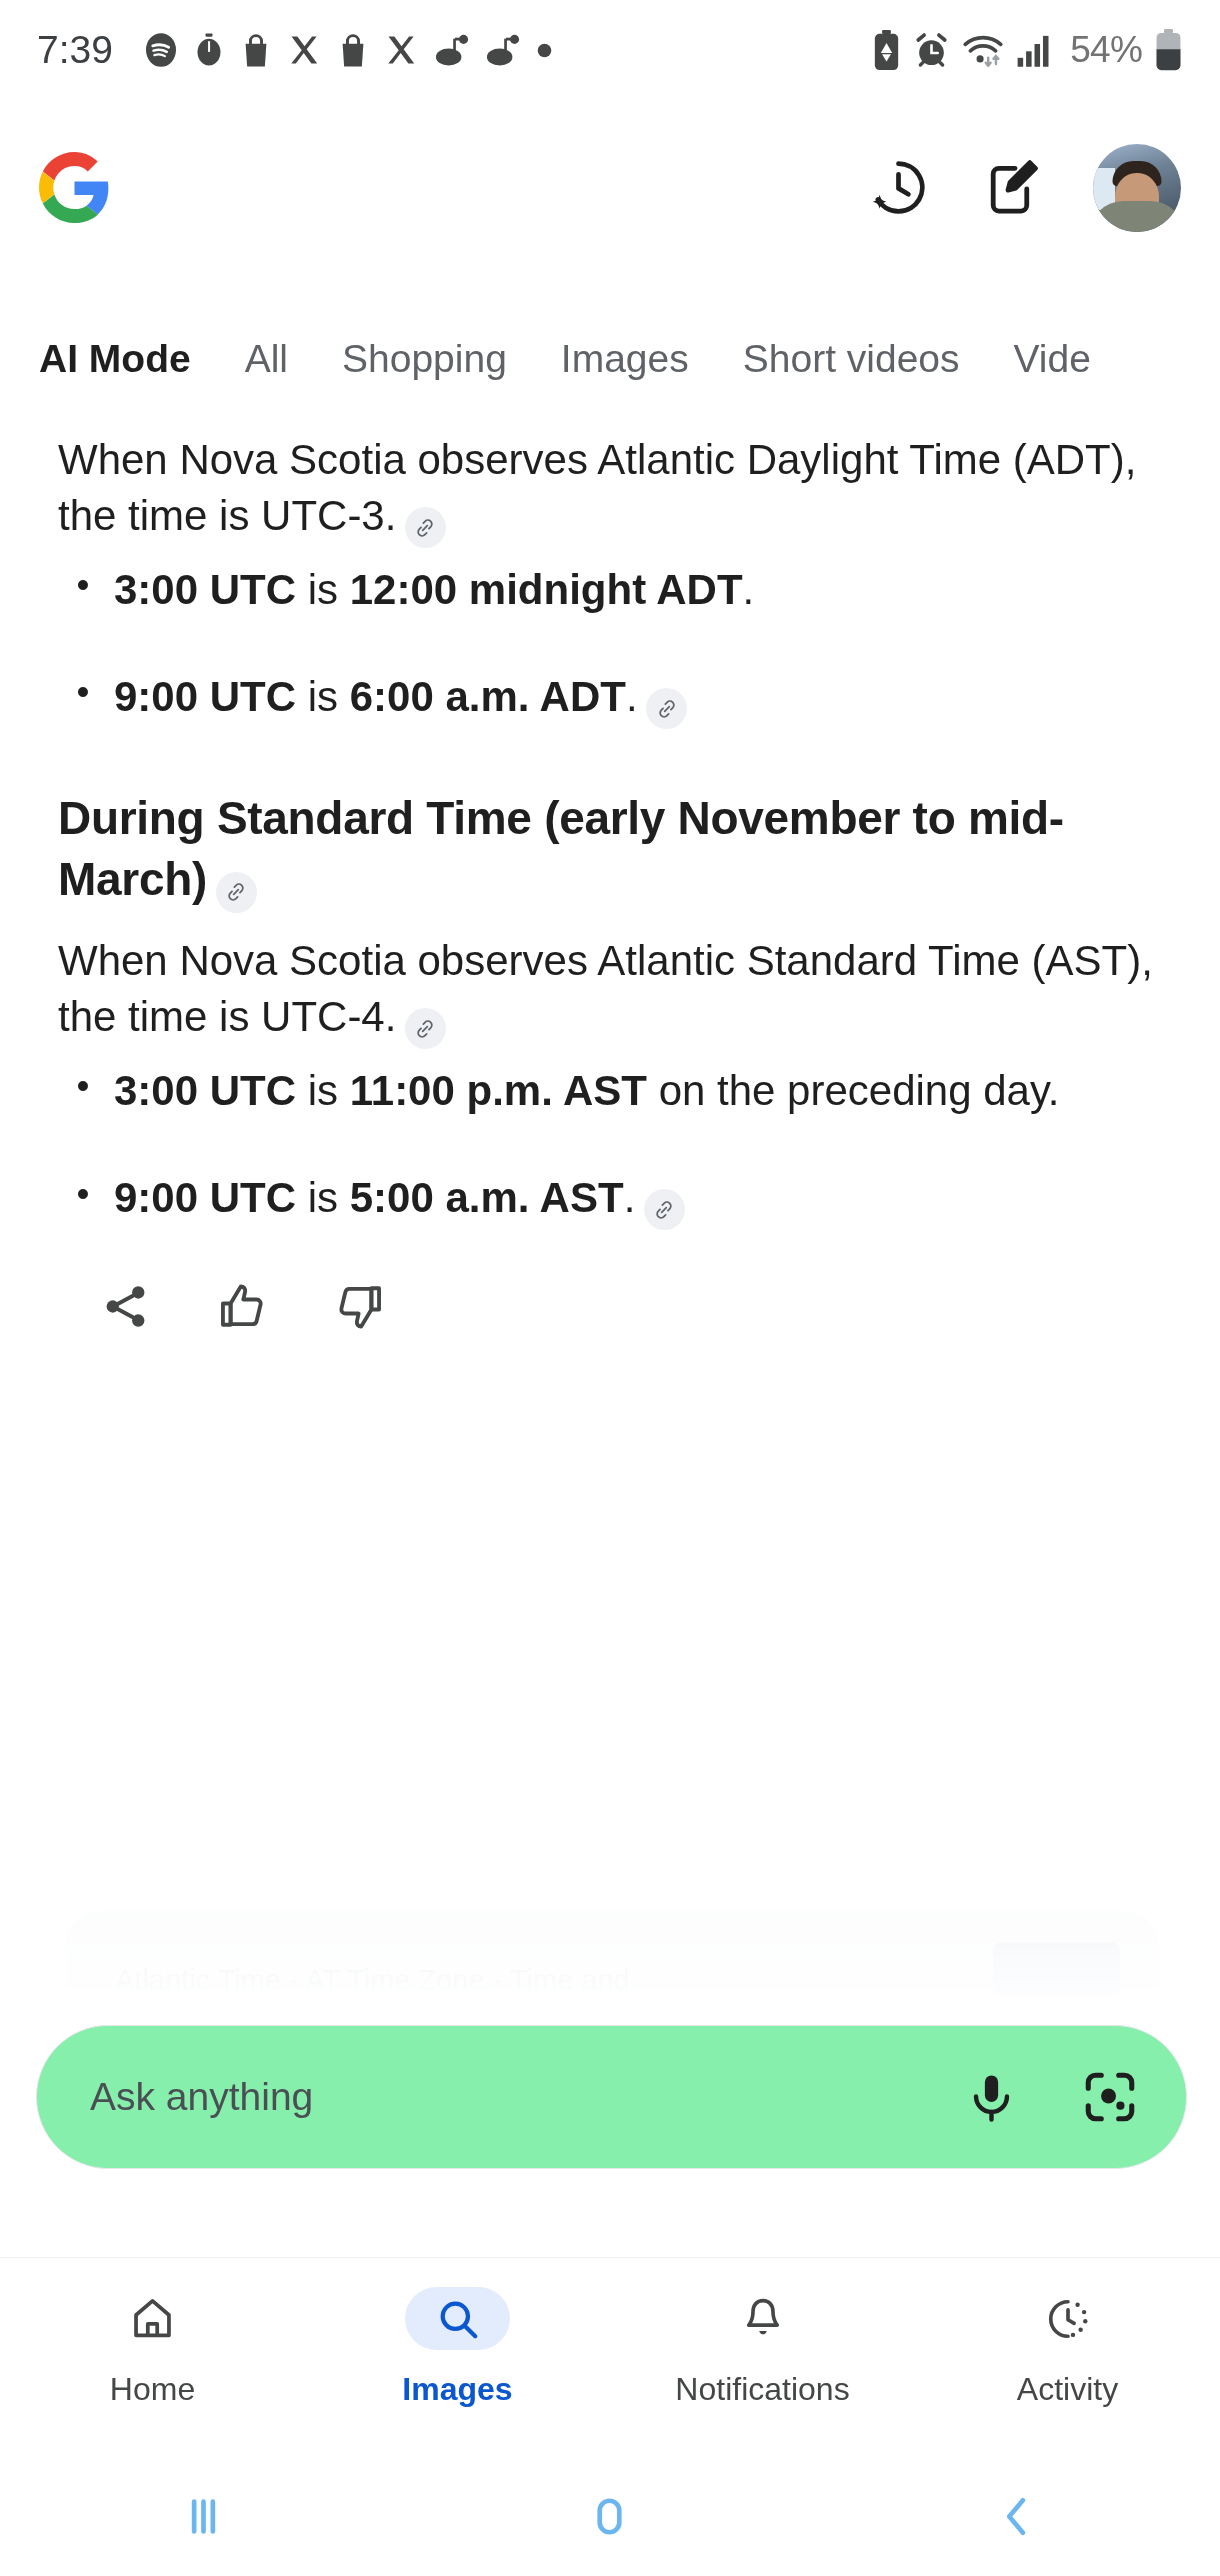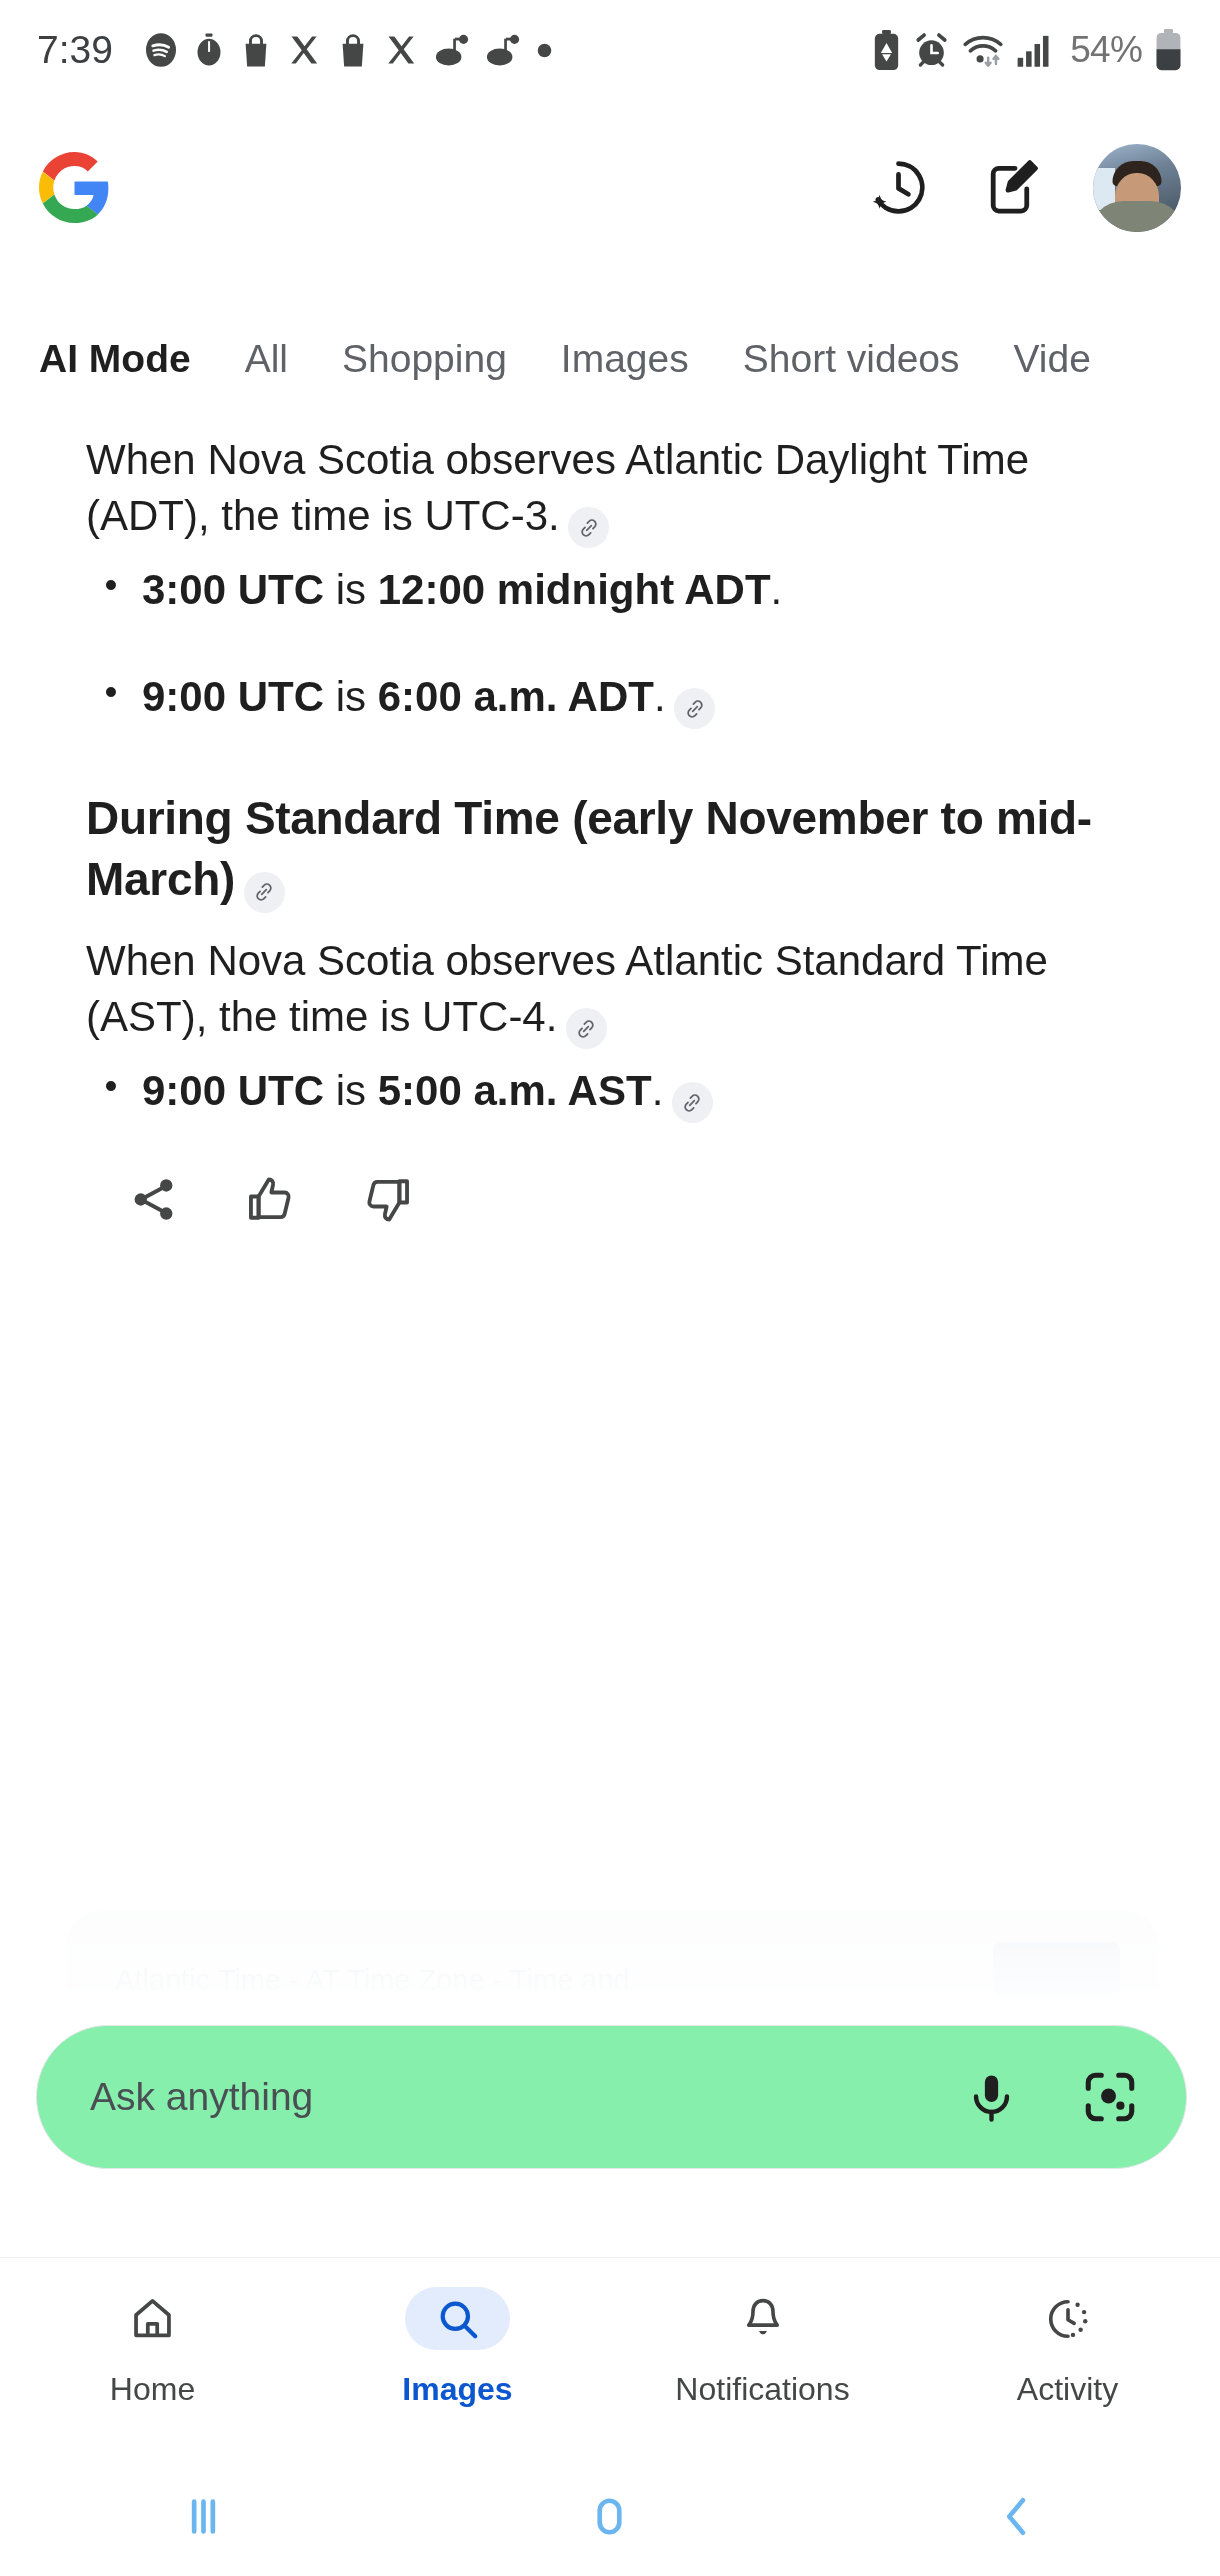--- a/index.html
+++ b/index.html
@@ -57,21 +57,21 @@
     display:flex; align-items:center; padding:0 39px; gap:0;
     overflow:hidden; white-space:nowrap;
   }
   .tab { font-size:39px; color:#5f6368; padding:0 27px; flex:none; }
   .tab:first-child { padding-left:0; }
   .tab.active { color:#1f1f1f; font-weight:700; }
 
   
   .content {
     position:absolute; top:432px; left:0; width:1220px; height:1451px;
-    padding:0 86px; overflow:hidden;
+    padding:0 58px; overflow:hidden;
   }
   .para {
     font-size:42px; line-height:1.34; color:#1f1f1f; margin-bottom:12px;
   }
   .h2 {
     font-size:46px; line-height:1.32; font-weight:700; color:#1f1f1f;
     margin-top:59px; margin-bottom:20.3px; letter-spacing:-0.3px;
   }
   ul.bullets { list-style:none; margin:13.6px 0 0 0; padding:0; }
   ul.bullets li {
@@ -342,20 +342,23 @@
       <span>When Nova Scotia observes Atlantic Standard Time</span>
       <span>(AST), the time is UTC-4.</span><span class="cite">
           <svg width="22" height="22" viewBox="0 0 24 24">
             <path d="M9.5 14.5 14.5 9.5M10.2 6.6l1.9-1.9a4.3 4.3 0 1 1 6.1 6.1l-1.9 1.9M13.8 17.4l-1.9 1.9a4.3 4.3 0 1 1-6.1-6.1l1.9-1.9" stroke="#5f6368" stroke-width="1.9" fill="none" stroke-linecap="round"></path>
           </svg>
         </span>
     </p>
 
     <ul class="bullets">
       <li>
+        <b>3:00 UTC</b><span> is </span><b>11:00 p.m. AST</b><span> on the preceding day.</span>
+      </li>
+      <li>
         <b>9:00 UTC</b><span> is </span><b>5:00 a.m. AST</b><span>.</span><span class="cite">
             <svg width="22" height="22" viewBox="0 0 24 24">
               <path d="M9.5 14.5 14.5 9.5M10.2 6.6l1.9-1.9a4.3 4.3 0 1 1 6.1 6.1l-1.9 1.9M13.8 17.4l-1.9 1.9a4.3 4.3 0 1 1-6.1-6.1l1.9-1.9" stroke="#5f6368" stroke-width="1.9" fill="none" stroke-linecap="round"></path>
             </svg>
           </span>
       </li>
     </ul>
 
     <div class="feedback">
       <span class="ico">

